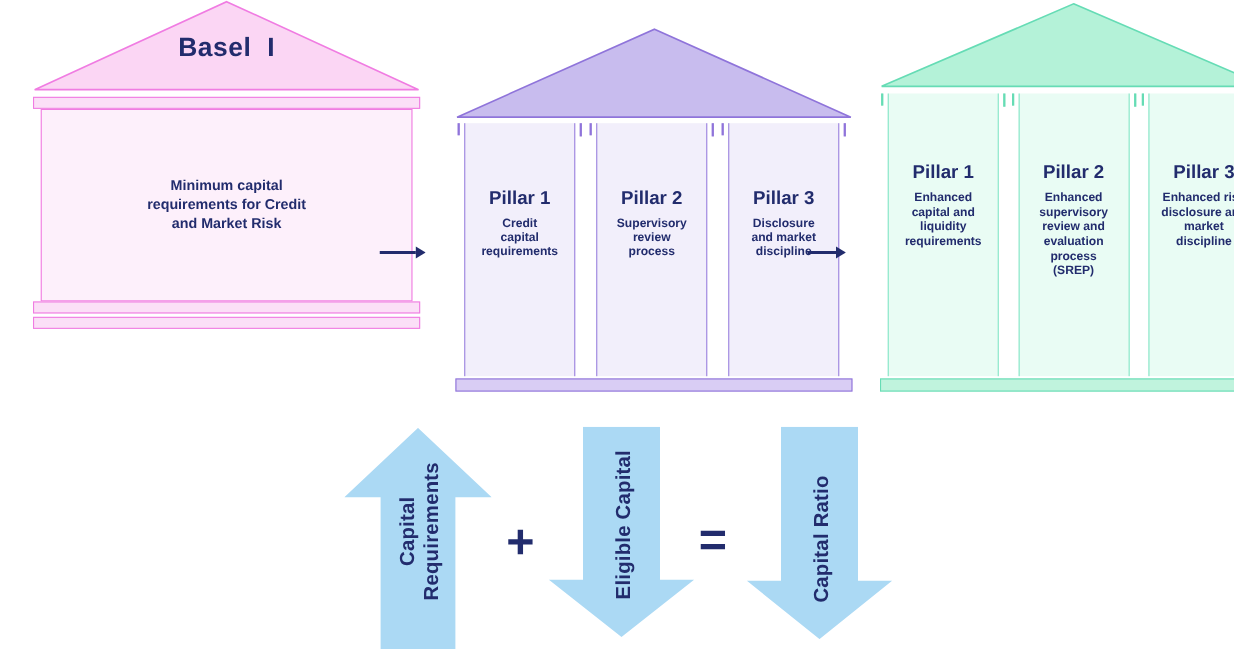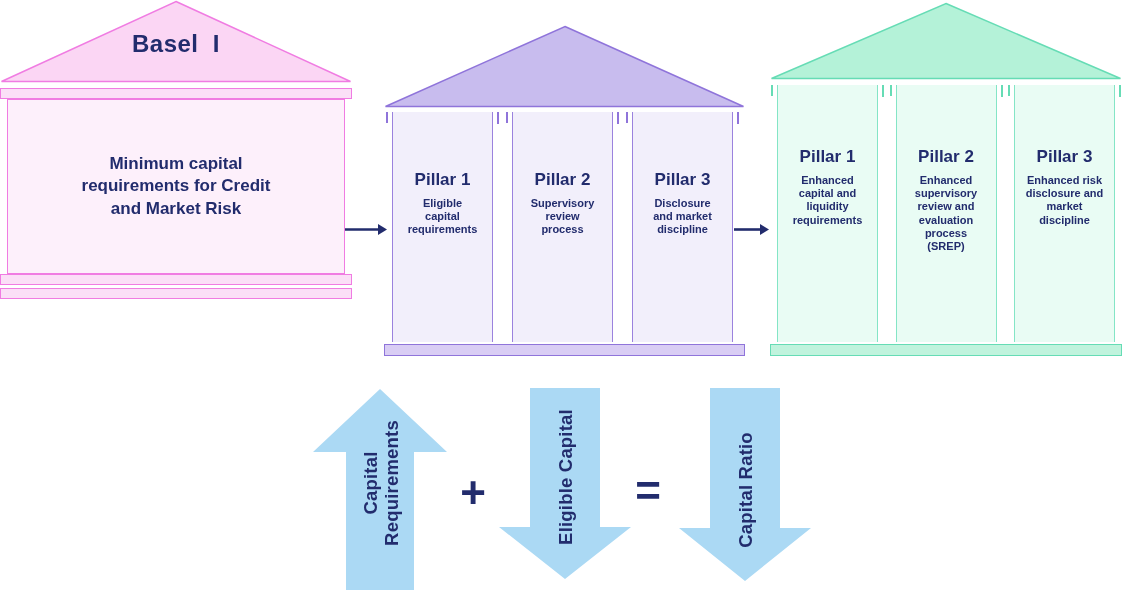--- a/index.html
+++ b/index.html
@@ -5,21 +5,21 @@
   * { margin:0; padding:0; box-sizing:border-box; }
   html,body { background:#ffffff; }
   body { font-family:"Liberation Sans", sans-serif; }
 
   .canvas {
     position:relative; width:1122px; height:590px;
     background:#ffffff; overflow:hidden;
     color:var(--navy,#222c6d);
   }
 
-  .temple { position:absolute; }
+  .temple { position:absolute;margin-left:30px; }
   .roof { position:absolute; left:0; top:0; display:block; }
   .roof-title {
     position:absolute; left:0; width:100%; text-align:center;
     font-weight:700; font-size:24px; white-space:pre; letter-spacing:.5px;
   }
 
   
   .t1 { left:0; top:57; width:352px; height:299px; }
   .t1 .roof-title { top:30px; }
   .t1 .bar {
@@ -28,21 +28,21 @@
   }
   .t1 .entab { top:88px; }
   .t1 .base1 { top:274px; }
   .t1 .base2 { top:288px; }
   .t1 .cella {
     position:absolute; top:99px; left:7px; width:338px; height:175px;
     background:var(--pink_light,#fdf0fb); border:1.5px solid var(--pink_border,#f07ce2);
     display:flex; align-items:center; justify-content:center;
   }
   .cella-text {
-    font-size:17px; font-weight:700; line-height:1.3;
+    font-size:13px; font-weight:700; line-height:1.3;
     text-align:center; white-space:pre-line;
   }
 
   
   .pillar-row { position:absolute; display:flex; justify-content:space-between; }
   .pillar { display:flex; flex-direction:row; width:113px; }
   .pillar .cap, .pillar .pbase { height:11px; border:1.5px solid; }
   .pillar .pbase { height:12px; }
   .pillar .shaft {
     flex:1; margin:0 4px; border:1.5px solid; border-top:none; border-bottom:none;
@@ -115,21 +115,21 @@
   <section class="temple t2">
     <svg class="roof" width="361" height="83" viewBox="0 0 361 83">
       <polygon points="181,1.5 359.5,81.5 1.5,81.5" fill="var(--purple_roof,#c8bcee)" stroke="var(--purple_border,#8f74da)" stroke-width="1.5"></polygon>
     </svg>
 
     <div class="pillar-row">
       <div class="pillar">
         <div class="cap"></div>
         <div class="shaft">
           <div class="p-title">Pillar 1</div>
-          <div class="p-desc">Eligible
+          <div class="p-desc">Credit
 capital
 requirements</div>
         </div>
         <div class="pbase"></div>
       </div>
       <div class="pillar">
         <div class="cap"></div>
         <div class="shaft">
           <div class="p-title">Pillar 2</div>
           <div class="p-desc">Supervisory

